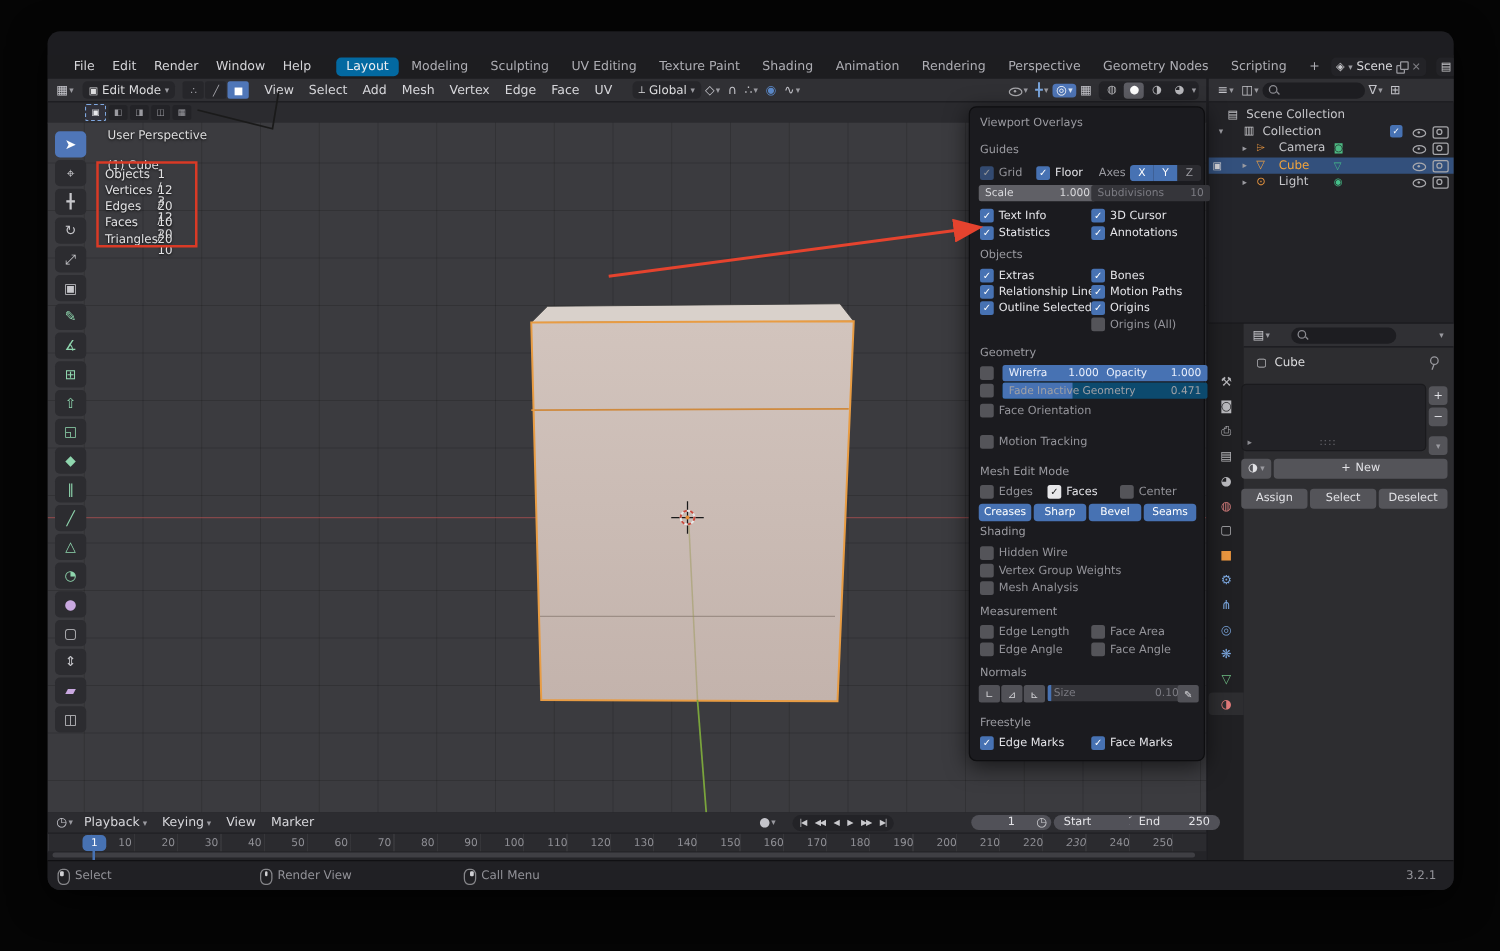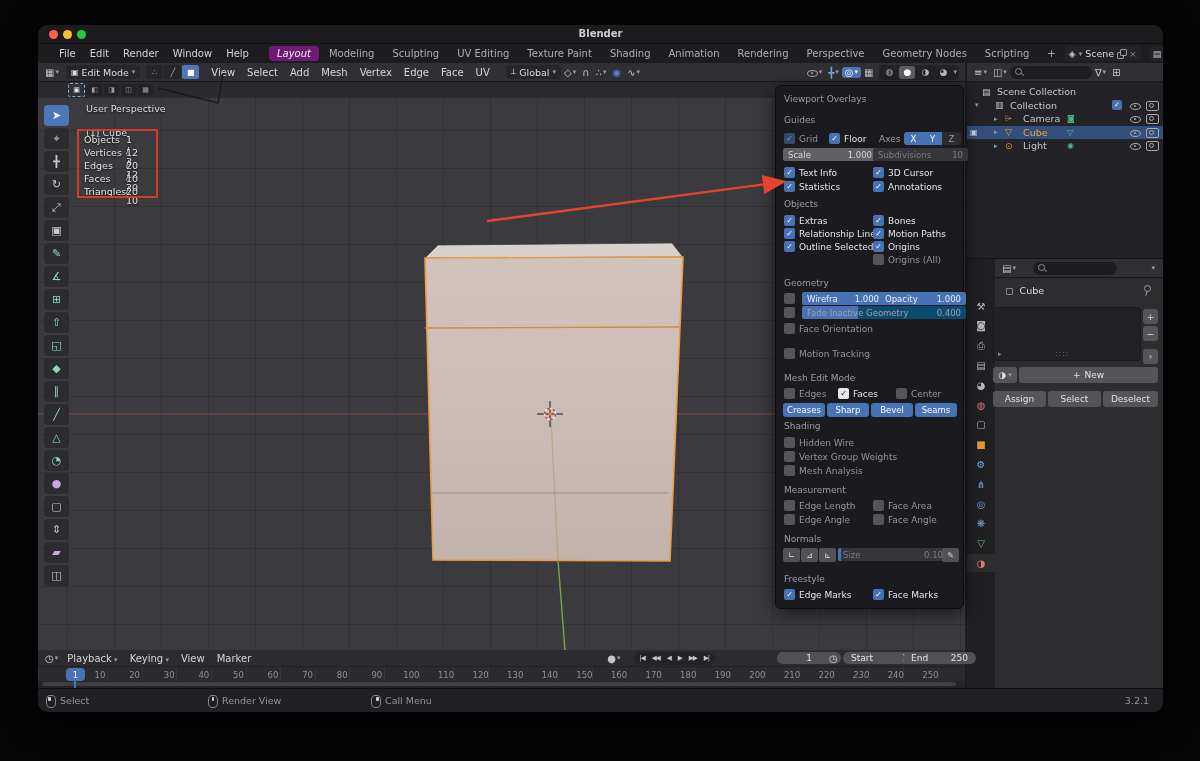--- a/index.html
+++ b/index.html
@@ -9,21 +9,21 @@
   .abs{position:absolute;}
   
   .titlebar{position:absolute;left:0;top:0;width:100%;height:18px;background:#1c1c1f;border-bottom:1px solid #101013;}
   .dot{position:absolute;top:5px;width:9px;height:9px;border-radius:50%;}
   .title{position:absolute;width:100%;text-align:center;top:3px;font-size:10px;font-weight:bold;color:#cfcfd3;}
   
   .topbar{position:absolute;left:0;top:19px;width:100%;height:19px;background:#1d1d20;display:flex;align-items:center;}
   .logo{width:13px;height:13px;border-radius:50%;background:radial-gradient(circle at 40% 38%,#fff 0 2px,#f79a3c 3px 6px,#2b6a99 6px);margin:0 6px 0 8px;}
   .tmenu{font-size:10px;color:#d4d4d8;padding:2px 7px;border-radius:3px;}
   .wtab{font-size:10px;color:#aeaeb4;padding:2px 8px;border-radius:4px;margin:0 1px;white-space:nowrap;}
-  .wtab.active{background:#701a75;color:#eeeef2;font-style:italic;}
+  .wtab.active{background:#0369a1;color:#eeeef2;}
   .pill{display:flex;align-items:center;background:#232327;border-radius:4px;height:15px;padding:0 4px;gap:3px;}
   .pill .txt{font-size:9.5px;color:#d8d8dc;}
   .caret{font-size:7px;color:#9a9aa0;}
   .i-copy{position:relative;width:9px;height:9px;display:inline-block;}
   .i-copy::before,.i-copy::after{content:"";position:absolute;width:5px;height:5px;border:1px solid #9a9aa0;border-radius:1px;}
   .i-copy::before{left:0;top:3px;} .i-copy::after{left:3px;top:0;background:#232327;}
   .xx{font-size:9px;color:#808086;}
   
   .vph{position:absolute;left:0;top:38px;width:927px;height:18px;background:#303034;display:flex;align-items:center;border-bottom:1px solid #19191c;}
   .vmenu{font-size:10px;color:#d6d6da;padding:1px 6px;}
@@ -115,26 +115,20 @@
   .mb-mid::before{left:2.5px;top:1px;width:2px;height:4px;}
   .mb-right::before{right:1px;top:1px;width:3px;height:4px;}
   svg{display:block;}
   .anno{position:absolute;left:0;top:0;z-index:99;pointer-events:none;}
 </style>
 </head>
 <body>
 
 <div class="win">
 
-  <div class="titlebar">
-    <span class="dot" style="left:11px;background:#ff5f57"></span>
-    <span class="dot" style="left:25px;background:#febc2e"></span>
-    <span class="dot" style="left:39px;background:#28c840"></span>
-    <div class="title">Blender</div>
-  </div>
 
   <div class="topbar">
     <span class="logo"></span>
     <span id="topbar-menus" style="display:flex">
         <span class="tmenu">File</span>
         <span class="tmenu">Edit</span>
         <span class="tmenu">Render</span>
         <span class="tmenu">Window</span>
         <span class="tmenu">Help</span>
       </span>
@@ -408,21 +402,21 @@
         <span class="sv">1.000</span>
     </div>
     <div class="slider blue" style="left:104px;top:206px;width:76px">
       <span class="sl">Opacity</span>
         <span class="sv">1.000</span>
     </div>
     <div class="cb" style="position:absolute;left:8px;top:221px"></div>
     <div class="slider" style="left:26px;top:220px;width:154px;background:#0c4a6e;color:#9fa0a6">
       <span class="fill" style="width:34%"></span>
       <span class="sl">Fade Inactive Geometry</span>
-        <span class="sv">0.400</span>
+        <span class="sv">0.471</span>
     </div>
     <div class="pr" style="left:8px;top:236px">
         <span class="cb"></span>
         <span class="cbl dim">Face Orientation</span>
       </div>
     <div class="pr" style="left:8px;top:261px">
         <span class="cb"></span>
         <span class="cbl dim">Motion Tracking</span>
       </div>
 

